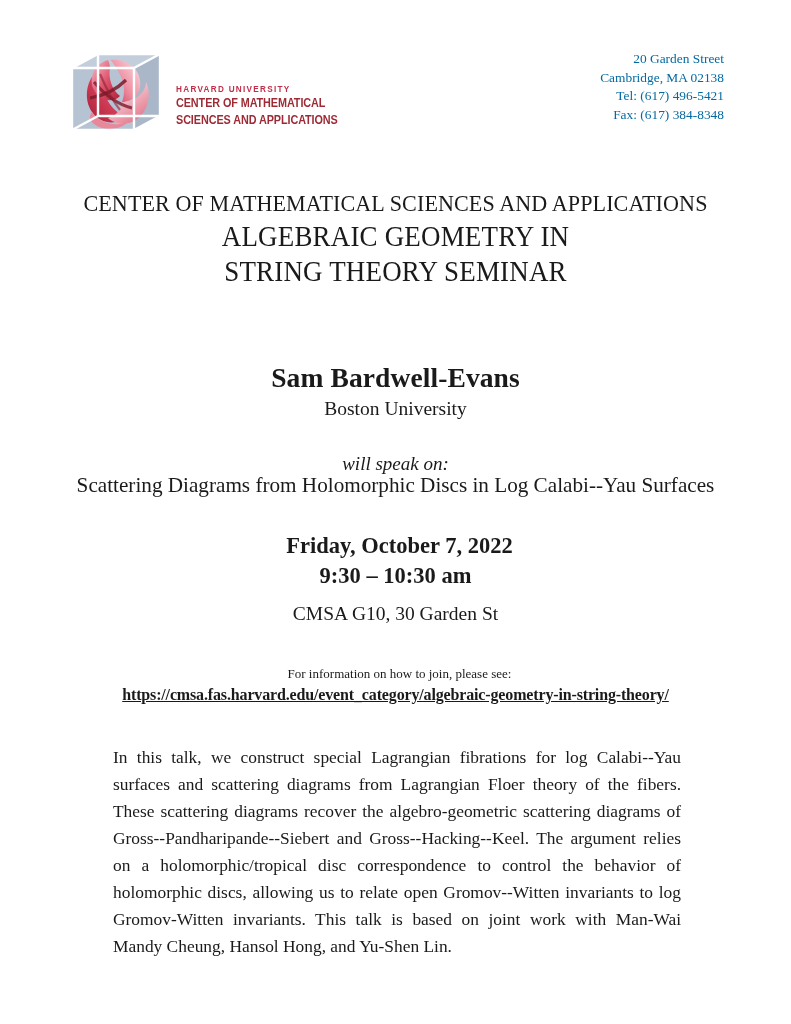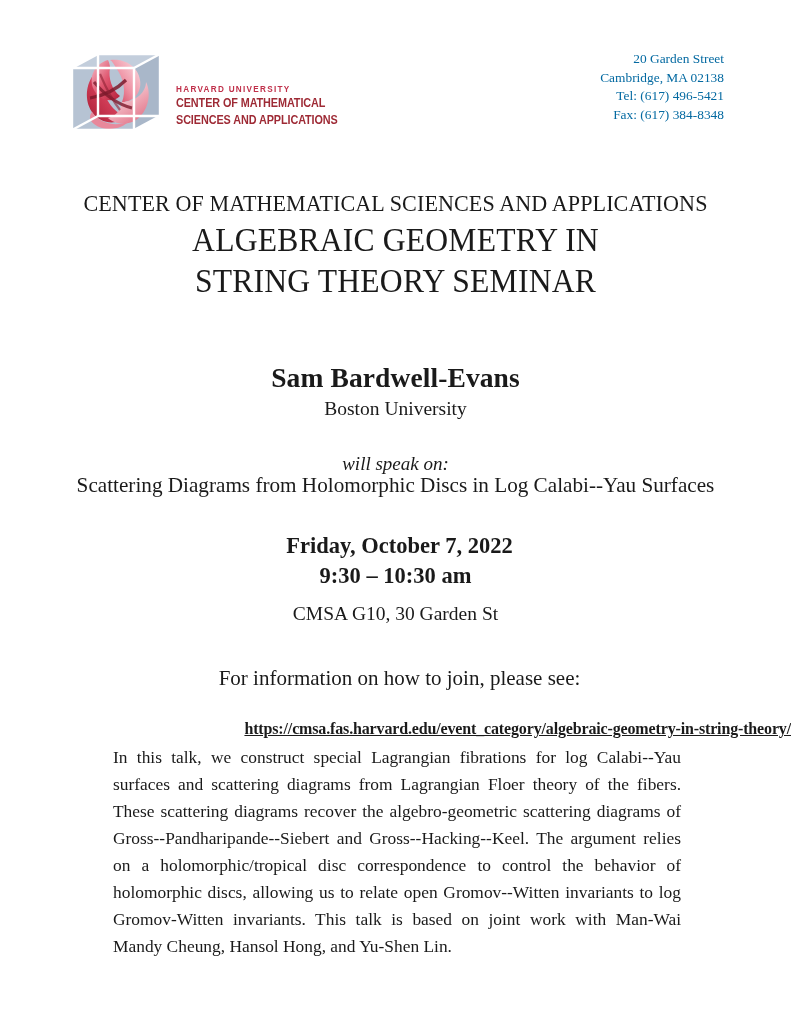--- a/index.html
+++ b/index.html
@@ -94,21 +94,21 @@
     transform: scaleX(0.94);
     white-space: nowrap;
   }
 
   .seminar-title {
     position: absolute;
     top: 219px;
     left: 0;
     right: 0;
     text-align: center;
-    font-size: 34px;
+    font-size: 29px;
     line-height: 1.22;
     letter-spacing: 0.2px;
   }
   .seminar-title .tline {
     display: block;
     transform: scaleX(0.93);
   }
 
   
   .speaker-name {
@@ -179,28 +179,28 @@
     font-size: 19.5px;
   }
 
   
   .join-note {
     position: absolute;
     top: 666px;
     left: 8px;
     right: 0;
     text-align: center;
-    font-size: 21px;
+    font-size: 13px;
   }
   .join-link-row {
     position: absolute;
-    top: 720px;
-    left: 0;
-    right: 0;
-    text-align: right;
+    top: 686px;
+    left: 0;
+    right: 0;
+    text-align: center;
   }
   .join-link {
     font-size: 16px;
     font-weight: bold;
     color: #1a1a1a;
     text-decoration: underline;
     letter-spacing: -0.15px;
     white-space: nowrap;
   }
 

